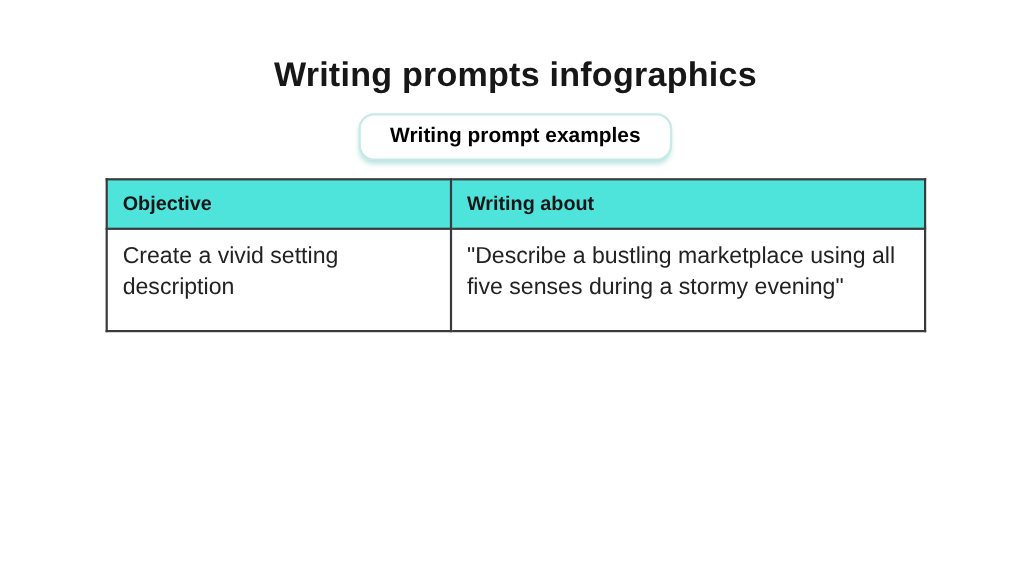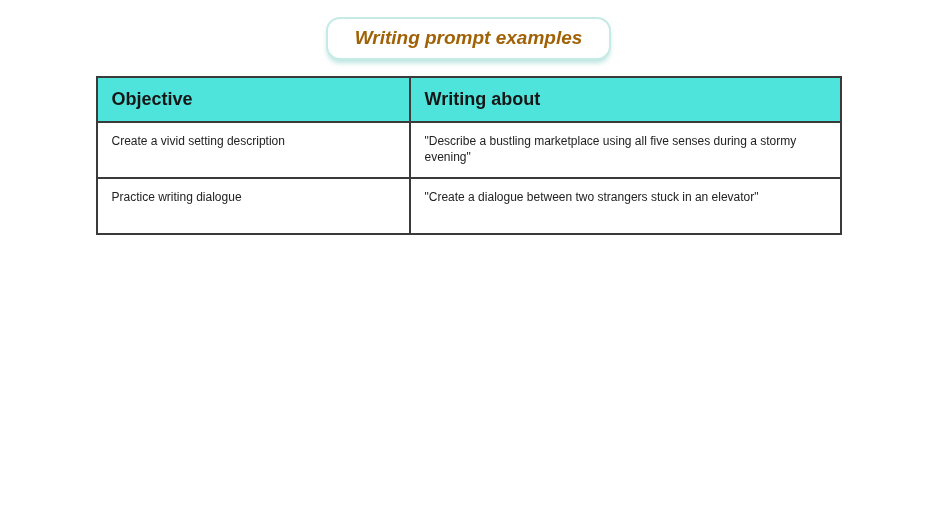--- a/index.html
+++ b/index.html
@@ -22,23 +22,22 @@
   }
 
   .badge-wrap { display: flex; justify-content: center; margin-top: 17px; }
   .badge {
     background: #ffffff;
     border: 2px solid #c6eae5;
     border-radius: 14px;
     padding: 8px 27px 9px 27px;
     font-size: 19px;
     font-weight: 700;
-    color: #a16207;
+    color: #000000;
     box-shadow: 0 4px 5px -1px rgba(132, 206, 197, 0.55);
-    font-style: italic;
   }
 
   table.prompt-table {
     width: 744px;
     margin: 16px auto 0 auto;
     border-collapse: collapse;
     table-layout: fixed;
   }
   .prompt-table th, .prompt-table td {
     border: 2px solid #3a3a3a;
@@ -50,32 +49,33 @@
     background: #4ee4db;
     height: 45px;
     font-size: 18px;
     font-weight: 700;
     padding: 0 0 0 14px;
     vertical-align: middle;
     color: #161616;
   }
   .prompt-table td {
     height: 56px;
-    font-size: 12px;
+    font-size: 21px;
     line-height: 1.35;
-    padding: 10px 12px 1px 14px;
+    padding: 10px 12px 24px 14px;
     vertical-align: top;
     color: #222222;
   }
 </style>
 </head>
 <body>
 
 <div class="slide">
 
+  <h1 class="title">Writing prompts infographics</h1>
 
   <div class="badge-wrap">
     <div class="badge">Writing prompt examples</div>
   </div>
 
   <table class="prompt-table">
     <colgroup>
         <col class="c1">
         <col class="c2">
       </colgroup>
@@ -83,20 +83,16 @@
       <tr>
         <th>Objective</th>
         <th>Writing about</th>
       </tr>
     </thead>
     <tbody>
       <tr>
         <td>Create a vivid setting description</td>
         <td>"Describe a bustling marketplace using all five senses during a stormy evening"</td>
       </tr>
-      <tr>
-        <td>Practice writing dialogue</td>
-        <td>"Create a dialogue between two strangers stuck in an elevator"</td>
-      </tr>
     </tbody>
   </table>
 
 </div>
 
 </body></html>

